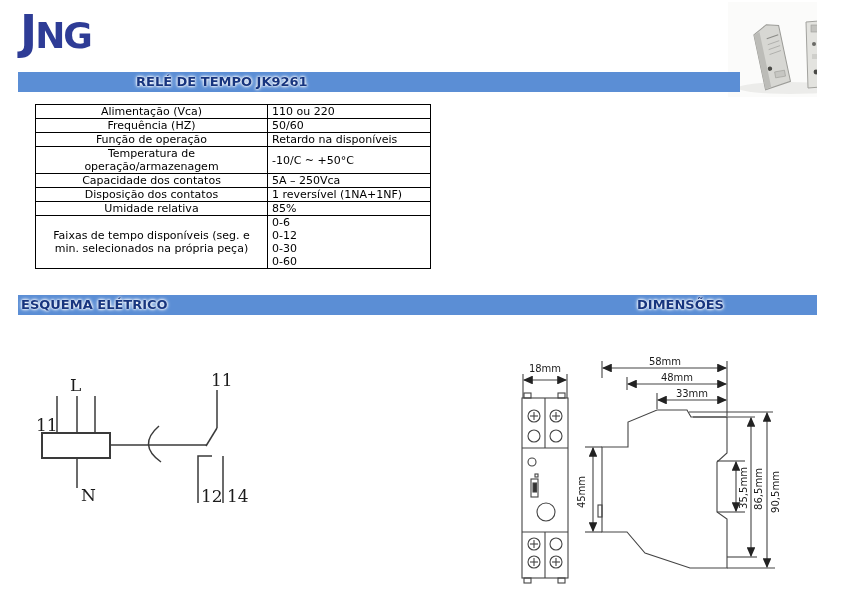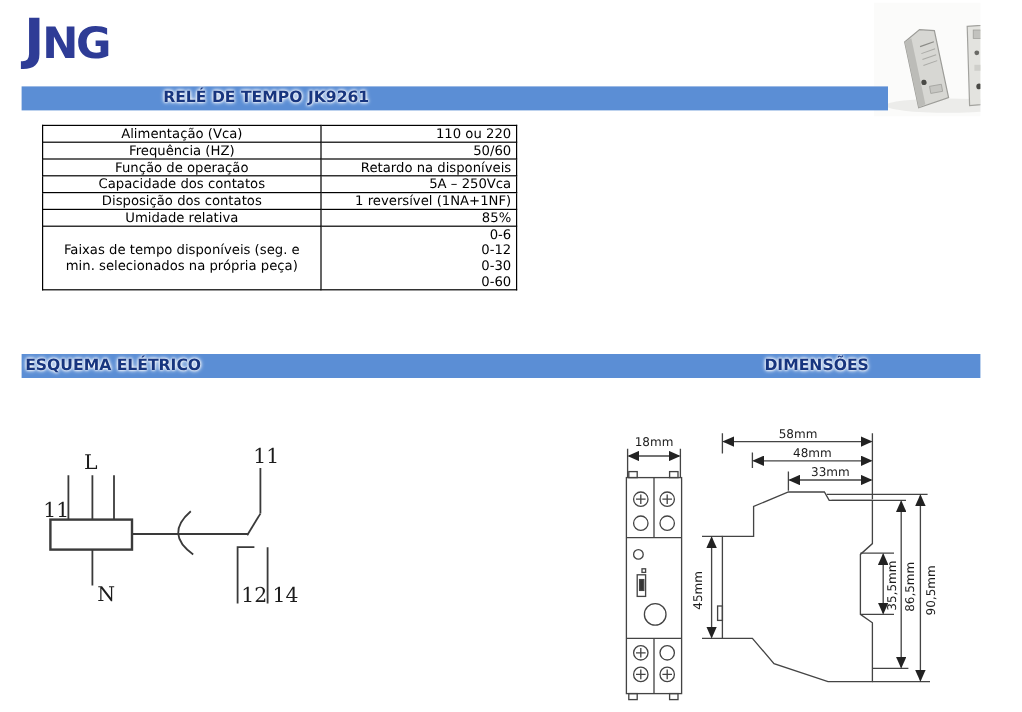--- a/index.html
+++ b/index.html
@@ -19,21 +19,21 @@
   #title-bar{left:18px;top:72px;width:722px;text-align:left;padding-left:118px;box-sizing:border-box;}
   #section-bar{left:18px;top:295px;width:834px;}
   #section-bar .left-label{position:absolute;left:3px;top:0;}
   #section-bar .right-label{position:absolute;left:619px;top:0;}
 
   
   #spec-table{position:absolute;left:35px;top:104px;border-collapse:collapse;}
   #spec-table td{border:1px solid #000;font-size:11px;line-height:13px;
                  padding:0 4px;color:#000;}
   #spec-table td.lbl{width:223px;text-align:center;}
-  #spec-table td.val{width:154px;text-align:right;}
+  #spec-table td.val{width:154px;text-align:left;}
 
   
   #product-photo{position:absolute;left:728px;top:2px;}
   #schematic-svg{position:absolute;left:35px;top:358px;}
   #dimensions-svg{position:absolute;left:505px;top:352px;}
   svg text{font-family:"DejaVu Sans",sans-serif;}
   text.schem{font-family:"DejaVu Serif",serif;font-size:17px;fill:#1c1c1c;}
   text.dim{font-size:10px;fill:#1c1c1c;}
 </style>
 </head>
@@ -80,20 +80,24 @@
       <td class="lbl">Alimentação (Vca)</td>
       <td class="val">110 ou 220</td>
     </tr>
     <tr>
       <td class="lbl">Frequência (HZ)</td>
       <td class="val">50/60</td>
     </tr>
     <tr>
       <td class="lbl">Função de operação</td>
       <td class="val">Retardo na disponíveis</td>
+    </tr>
+    <tr>
+      <td class="lbl">Temperatura de operação/armazenagem</td>
+      <td class="val">-10/C ~ +50°C</td>
     </tr>
     <tr>
       <td class="lbl">Capacidade dos contatos</td>
       <td class="val">5A – 250Vca</td>
     </tr>
     <tr>
       <td class="lbl">Disposição dos contatos</td>
       <td class="val">1 reversível (1NA+1NF)</td>
     </tr>
     <tr>

